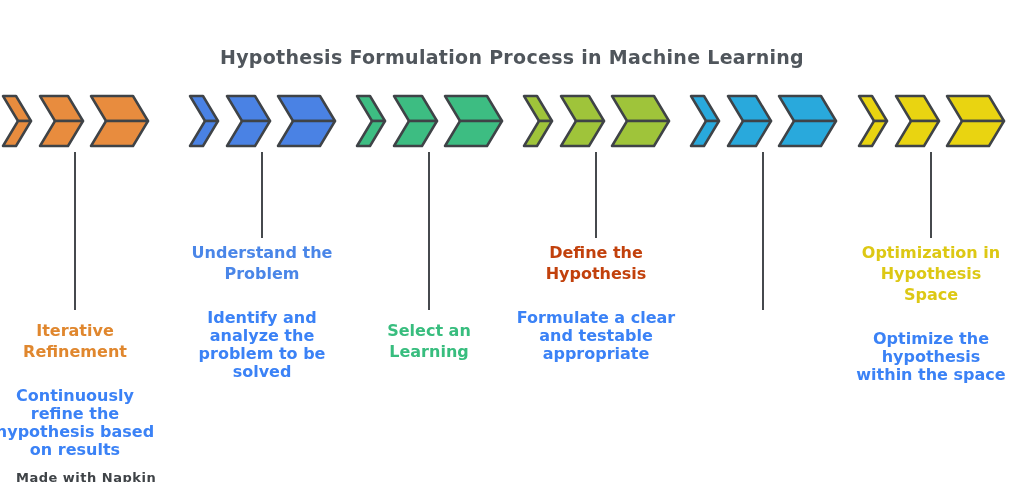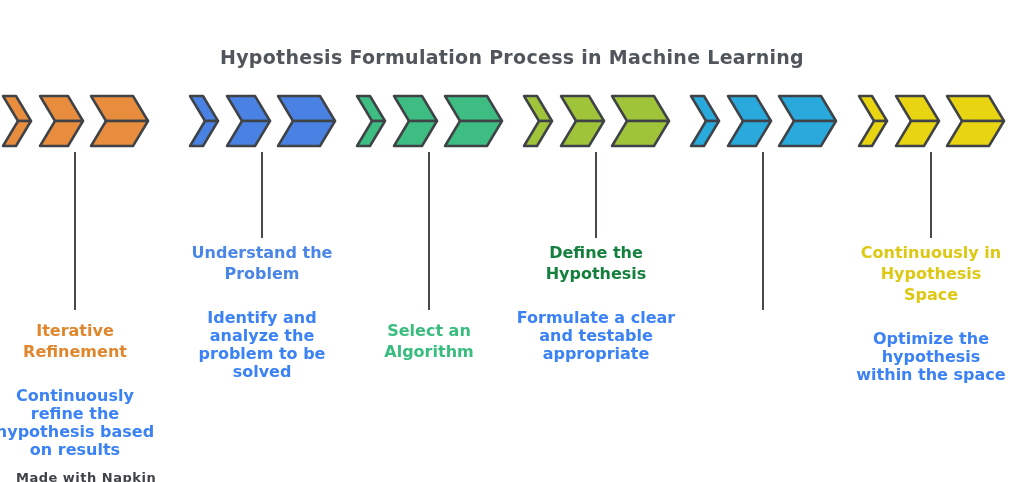--- a/index.html
+++ b/index.html
@@ -60,36 +60,36 @@
     <svg class="chevrons" viewBox="0 0 150 54">
       <polygon points="3,2 16,2 31,27 18,27" fill="#3dbd82"></polygon>
       <polygon points="18,27 31,27 16,52 3,52" fill="#3dbd82"></polygon>
       <polygon points="40,2 68,2 83,27 55,27" fill="#3dbd82"></polygon>
       <polygon points="55,27 83,27 68,52 40,52" fill="#3dbd82"></polygon>
       <polygon points="91,2 133,2 148,27 106,27" fill="#3dbd82"></polygon>
       <polygon points="106,27 148,27 133,52 91,52" fill="#3dbd82"></polygon>
     </svg>
     <div class="connector"></div>
     <div class="textblock">
-      <div class="heading" style="color: rgb(56, 189, 126);">Select an Algorithm</div>
+      <div class="heading" style="color: rgb(56, 189, 126);">Select an Learning</div>
     </div>
   </div>
 
   <div class="stage short">
     <svg class="chevrons" viewBox="0 0 150 54">
       <polygon points="3,2 16,2 31,27 18,27" fill="#9fc43a"></polygon>
       <polygon points="18,27 31,27 16,52 3,52" fill="#9fc43a"></polygon>
       <polygon points="40,2 68,2 83,27 55,27" fill="#9fc43a"></polygon>
       <polygon points="55,27 83,27 68,52 40,52" fill="#9fc43a"></polygon>
       <polygon points="91,2 133,2 148,27 106,27" fill="#9fc43a"></polygon>
       <polygon points="106,27 148,27 133,52 91,52" fill="#9fc43a"></polygon>
     </svg>
     <div class="connector"></div>
     <div class="textblock">
-      <div class="heading" style="color: #15803d;">Define the Hypothesis</div>
+      <div class="heading" style="color: #c2410c;">Define the Hypothesis</div>
       <div class="desc">Formulate a clear and testable appropriate</div>
     </div>
   </div>
 
   <div class="stage long">
     <svg class="chevrons" viewBox="0 0 150 54">
       <polygon points="3,2 16,2 31,27 18,27" fill="#29a9dc"></polygon>
       <polygon points="18,27 31,27 16,52 3,52" fill="#29a9dc"></polygon>
       <polygon points="40,2 68,2 83,27 55,27" fill="#29a9dc"></polygon>
       <polygon points="55,27 83,27 68,52 40,52" fill="#29a9dc"></polygon>
@@ -105,21 +105,21 @@
     <svg class="chevrons" viewBox="0 0 150 54">
       <polygon points="3,2 16,2 31,27 18,27" fill="#e9d411"></polygon>
       <polygon points="18,27 31,27 16,52 3,52" fill="#e9d411"></polygon>
       <polygon points="40,2 68,2 83,27 55,27" fill="#e9d411"></polygon>
       <polygon points="55,27 83,27 68,52 40,52" fill="#e9d411"></polygon>
       <polygon points="91,2 133,2 148,27 106,27" fill="#e9d411"></polygon>
       <polygon points="106,27 148,27 133,52 91,52" fill="#e9d411"></polygon>
     </svg>
     <div class="connector"></div>
     <div class="textblock">
-      <div class="heading" style="color: rgb(221, 200, 20);">Continuously in Hypothesis Space</div>
+      <div class="heading" style="color: rgb(221, 200, 20);">Optimization in Hypothesis Space</div>
       <div class="desc">Optimize the hypothesis within the space</div>
     </div>
   </div>
 
   <div class="stage long">
     <svg class="chevrons" viewBox="0 0 150 54">
       <polygon points="3,2 16,2 31,27 18,27" fill="#e88c3e"></polygon>
       <polygon points="18,27 31,27 16,52 3,52" fill="#e88c3e"></polygon>
       <polygon points="40,2 68,2 83,27 55,27" fill="#e88c3e"></polygon>
       <polygon points="55,27 83,27 68,52 40,52" fill="#e88c3e"></polygon>

